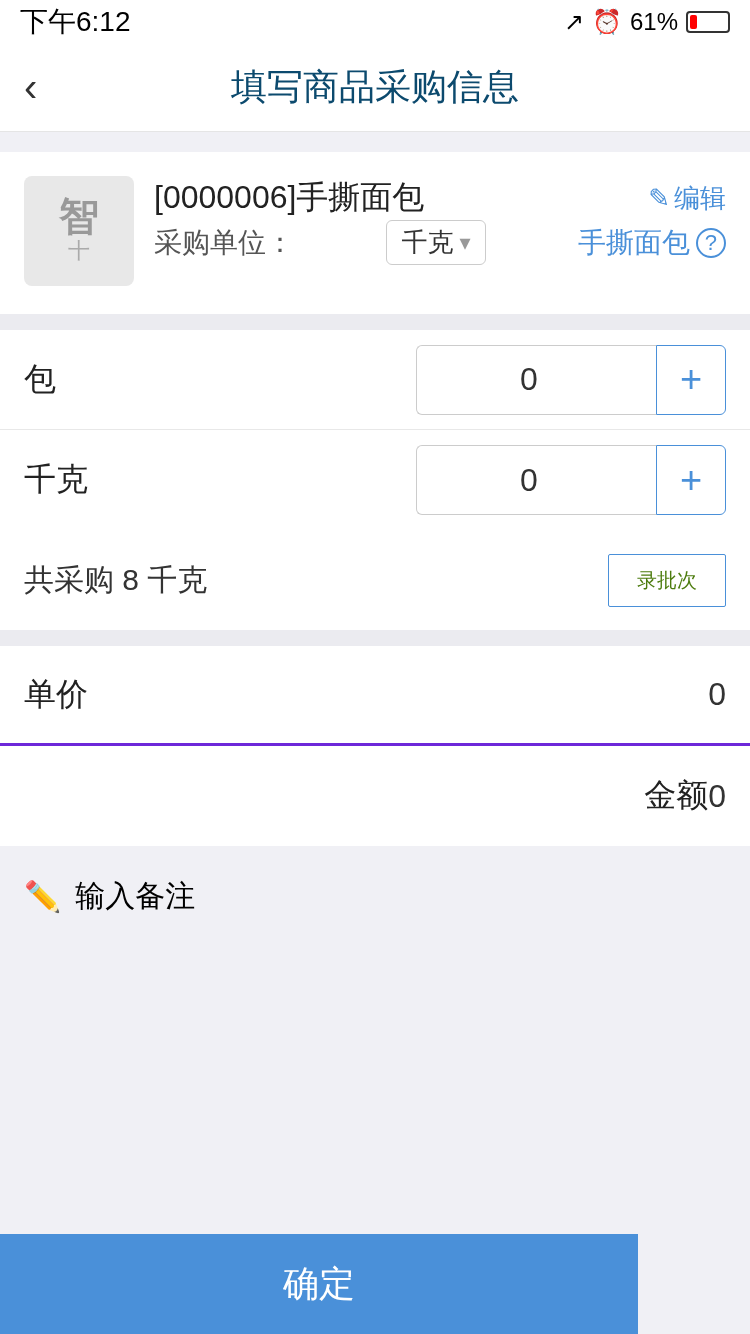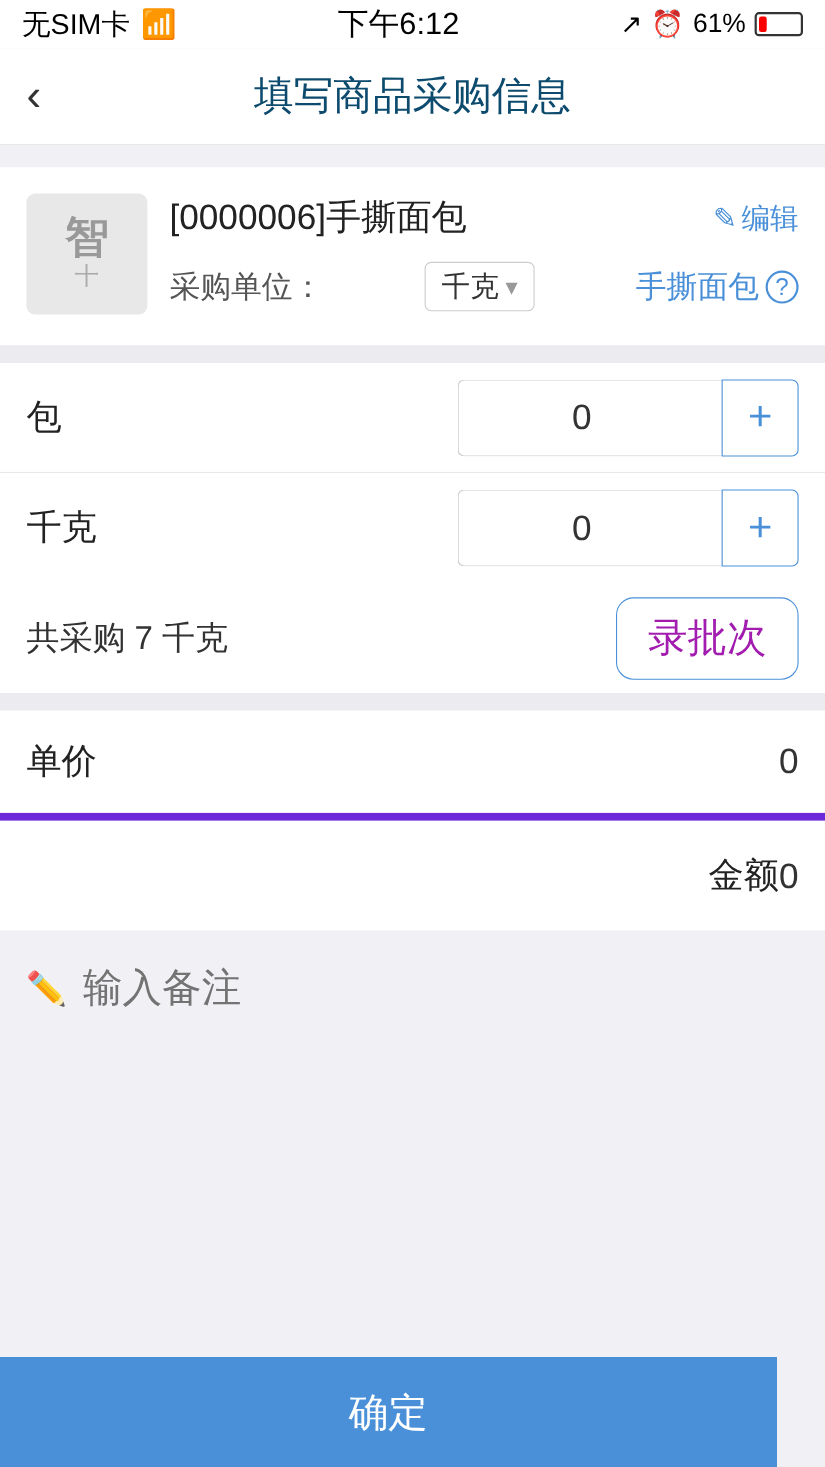--- a/index.html
+++ b/index.html
@@ -104,21 +104,20 @@
       color: #aaa;
       text-align: center;
     }
     .product-info {
       flex: 1;
     }
     .product-name-row {
       display: flex;
       justify-content: space-between;
       align-items: center;
-      margin-bottom: 18px;
       gap: 19px;
     }
     .product-name {
       font-size: 32px;
       color: #222;
       font-weight: 500;
     }
     .edit-btn {
       font-size: 26px;
       color: #4a90d9;
@@ -236,40 +235,40 @@
       justify-content: space-between;
       padding: 0 24px;
       height: 100px;
     }
     .total-text {
       font-size: 30px;
       color: #333;
     }
     .batch-btn {
       border: 1.5px solid #4a90d9;
-      border-radius: 16px;
+      border-radius: 2px;
       padding: 12px 28px;
-      font-size: 36px;
-      color: #a21caf;
+      font-size: 20px;
+      color: #4d7c0f;
       background: #fff;
       cursor: pointer;
     }
 
     
     .info-section {
       background: #fff;
       margin-top: 0;
     }
     .info-row {
       display: flex;
       align-items: center;
       justify-content: space-between;
       padding: 0 24px;
       height: 100px;
-      border-bottom: 7px solid #6d28d9;
+      border-bottom: 3px solid #6d28d9;
     }
     .info-row:last-child { border-bottom: none; justify-content: flex-end; }
     .info-label {
       font-size: 32px;
       color: #222;
     }
     .info-value {
       font-size: 32px;
       color: #333;
     }
@@ -278,57 +277,53 @@
     .notes-section {
       background: #f0f0f5;
       padding: 28px 24px;
       display: flex;
       align-items: center;
       gap: 14px;
       min-height: 100px;
     }
     .pencil-icon { font-size: 30px; color: #aaa; }
     .notes-placeholder {
-      font-size: 36px;
-      color: #737373;
+      font-size: 30px;
+      color: #000000;
     }
 
     
     .content-area {
       background: #f0f0f5;
       flex: 1;
       min-height: 300px;
     }
 
     
     .confirm-btn {
       position: fixed;
       bottom: 0;
       left: 0;
-      width: 706px;
+      width: 638px;
       height: 100px;
       background: #4a90d9;
       display: flex;
       align-items: center;
       justify-content: center;
       font-size: 36px;
       color: #fff;
       font-weight: 500;
       cursor: pointer;
       z-index: 100;
     }
   </style>
 </head>
 <body>
 
 <div class="status-bar">
-  <div class="status-left">
-    <span>无SIM卡</span>
-    <span>📶</span>
-  </div>
   <div class="status-center">下午6:12</div>
   <div class="status-right">
     <span>↗</span>
     <span>⏰</span>
     <span>61%</span>
     <span class="battery-icon">
       <span class="battery-body">
         <span class="battery-fill"></span>
       </span>
     </span>
@@ -387,21 +382,21 @@
     <span class="input-label">千克</span>
     <span class="input-sublabel"></span>
     <div class="input-field-wrap">
       <input class="input-field" type="number" value="0" style="">
       <button class="plus-btn">+</button>
     </div>
   </div>
 </div>
 
 <div class="total-row">
-  <span class="total-text">共采购 7 千克</span>
+  <span class="total-text">共采购 8 千克</span>
   <button class="batch-btn">录批次</button>
 </div>
 
 <div class="light-separator"></div>
 
 <div class="info-section">
   <div class="info-row">
     <span class="info-label">单价</span>
     <span class="info-value">0</span>
   </div>

